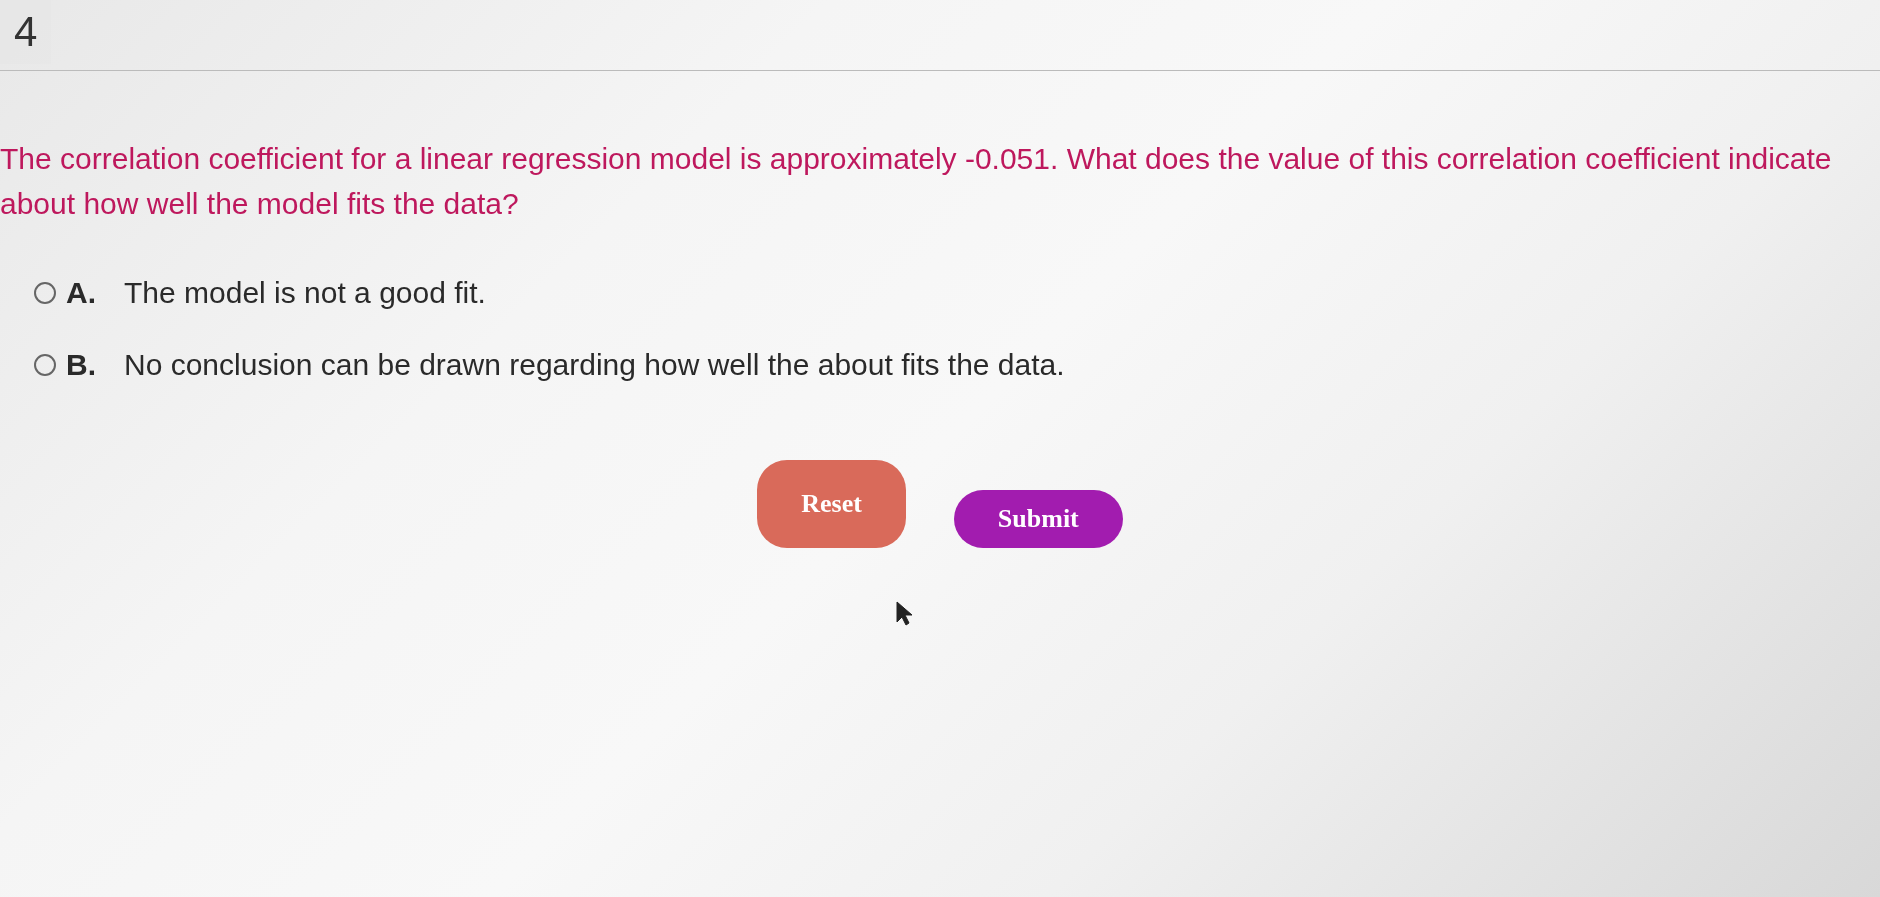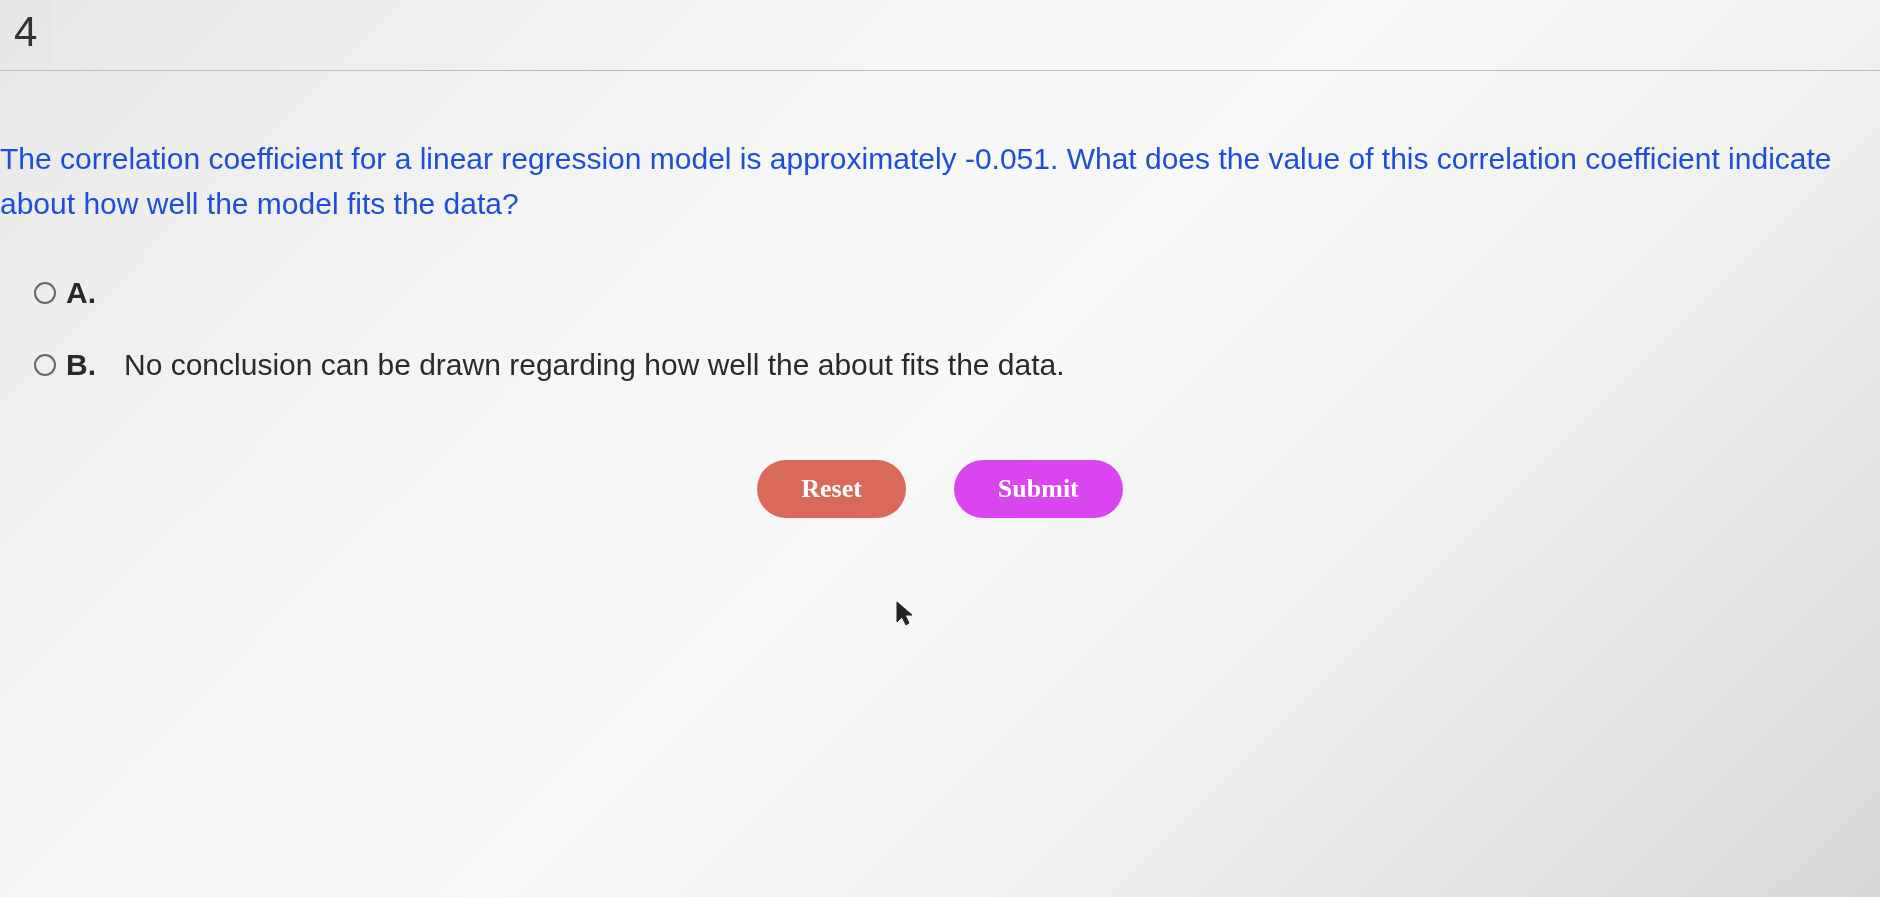--- a/index.html
+++ b/index.html
@@ -26,21 +26,21 @@
     }
     .divider {
       border-bottom: 1px solid #bbb;
       width: 100%;
     }
     .content {
       padding: 65px 0 0 0;
     }
     .question-text {
       font-size: 30px;
-      color: #1d4ed8;
+      color: #be185d;
       line-height: 1.5;
       padding: 0 12px 0 0;
       font-weight: 400;
     }
     .options {
       margin-top: 50px;
       padding-left: 34px;
     }
     .option {
       display: flex;
@@ -81,21 +81,22 @@
       font-size: 26px;
       font-weight: 700;
       color: #fff;
       cursor: pointer;
       font-family: Liberation Serif, serif;
     }
     .btn-reset {
       background: #d96a5a;
     }
     .btn-submit {
-      background: #d946ef;
+      background: #a21caf;
+      margin-top: 30px;
     }
     .cursor {
       position: absolute;
       left: 895px;
       top: 600px;
       pointer-events: none;
     }
   </style>
 </head>
 <body>
@@ -105,20 +106,21 @@
 <div class="question-number">4</div>
 <div class="divider"></div>
 
 <div class="content">
   <div class="question-text">The correlation coefficient for a linear regression model is approximately -0.051. What does the value of this correlation coefficient indicate about how well the model fits the data?</div>
 
   <div class="options">
     <div class="option">
       <div class="radio"></div>
       <span class="option-label">A.</span>
+      <span class="option-text">The model is not a good fit.</span>
     </div>
     <div class="option">
       <div class="radio"></div>
       <span class="option-label">B.</span>
       <span class="option-text">No conclusion can be drawn regarding how well the about fits the data.</span>
     </div>
   </div>
 
   <div class="buttons">
     <button class="btn btn-reset">Reset</button>

